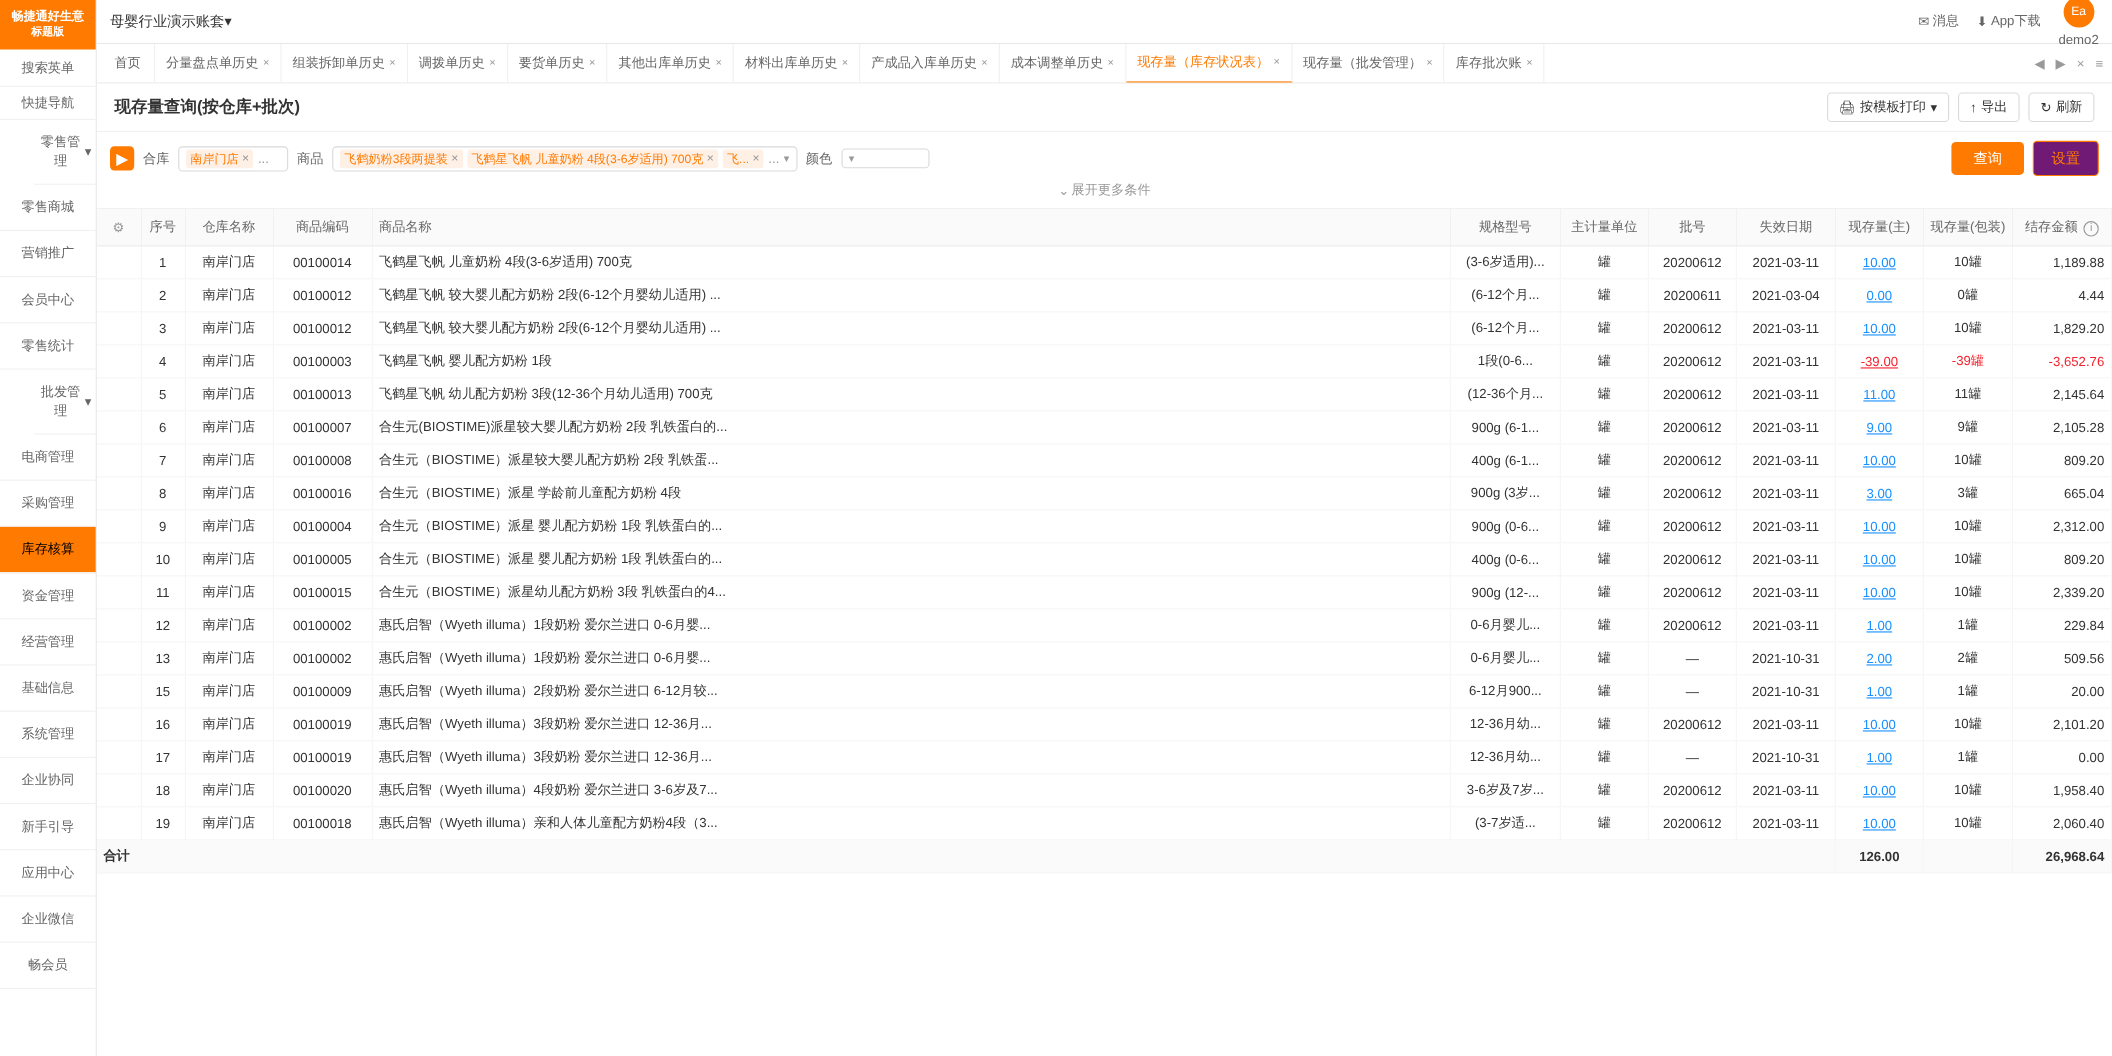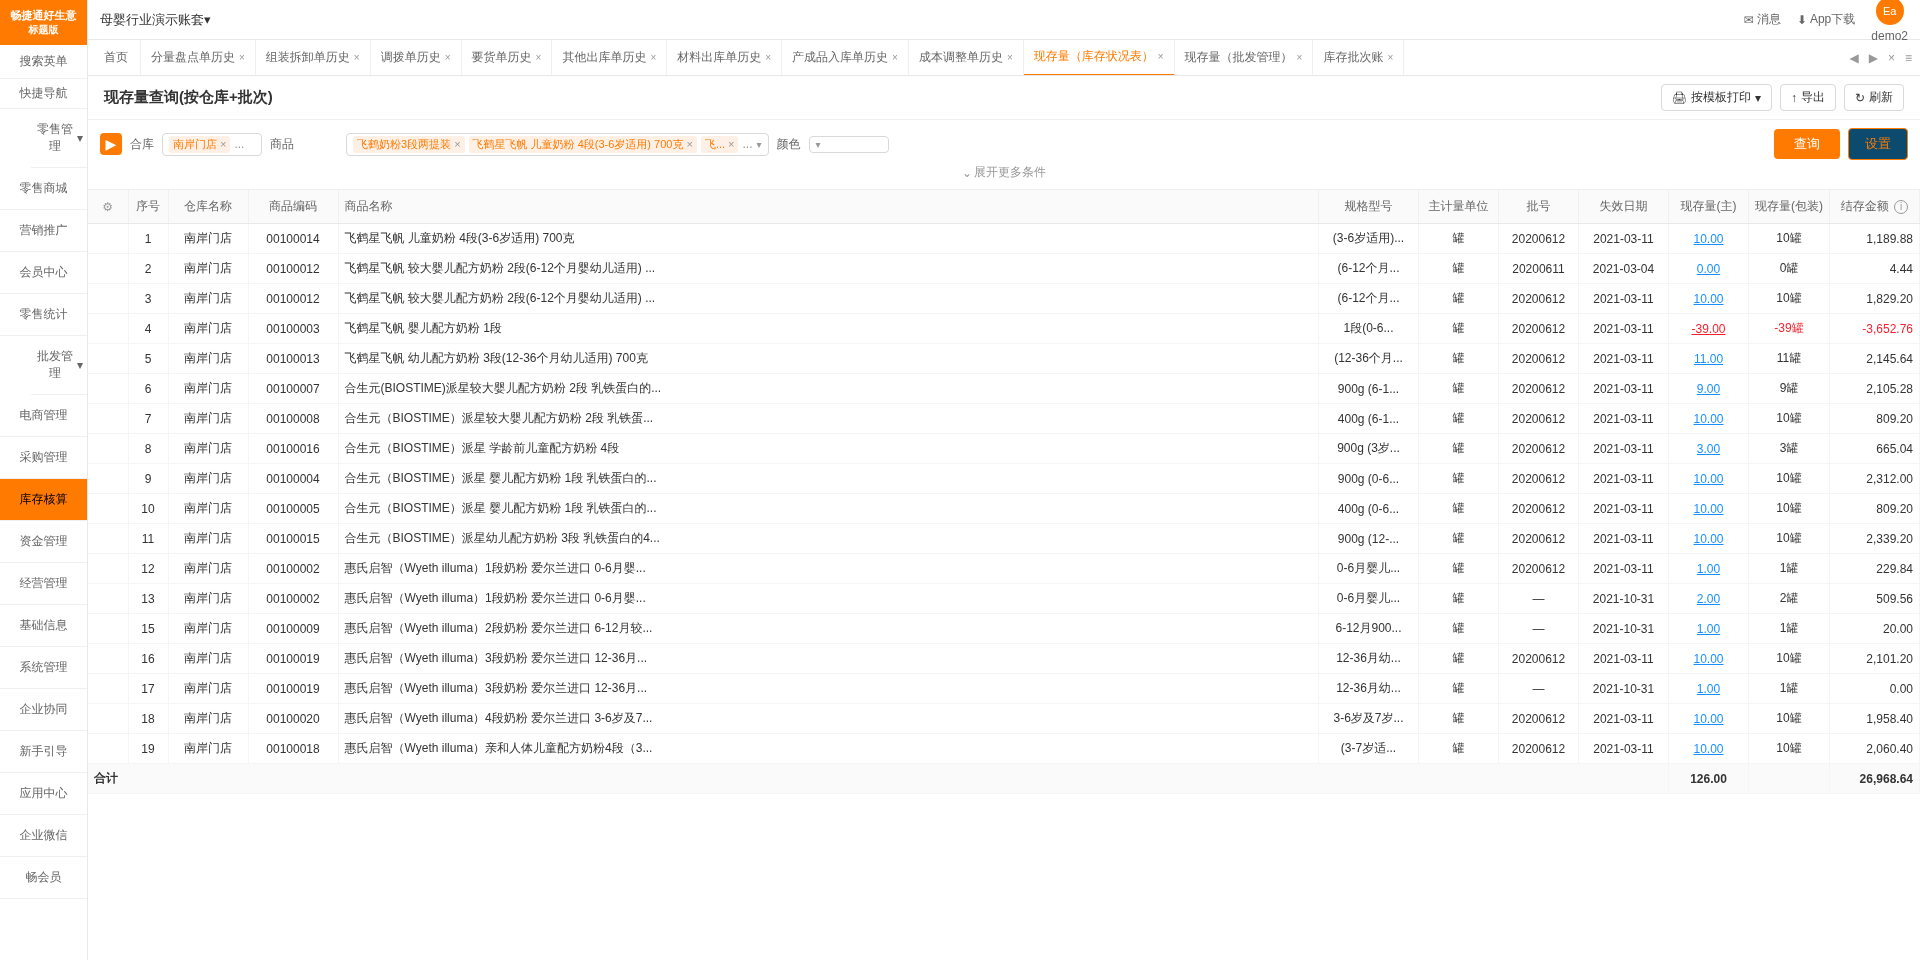--- a/index.html
+++ b/index.html
@@ -44,25 +44,25 @@
 
     
     .filter-area { background: #fff; padding: 8px 12px; border-bottom: 1px solid #f0f0f0; flex-shrink: 0; }
     .filter-row { display: flex; align-items: center; gap: 8px; flex-wrap: wrap; }
     .filter-toggle { background: #ff7a00; color: #fff; border: none; border-radius: 4px; width: 22px; height: 22px; cursor: pointer; display: flex; align-items: center; justify-content: center; font-size: 14px; flex-shrink: 0; }
     .filter-label { font-size: 12px; color: #666; white-space: nowrap; }
     .filter-tag-group { display: flex; align-items: center; gap: 4px; border: 1px solid #d9d9d9; border-radius: 4px; padding: 2px 6px; background: #fff; min-width: 100px; }
     .filter-tag { display: flex; align-items: center; gap: 3px; background: #fff0e6; color: #ff7a00; border-radius: 3px; padding: 1px 4px; font-size: 11px; }
     .filter-tag .remove { cursor: pointer; color: #999; }
     .filter-ellipsis { color: #999; cursor: pointer; }
-    .filter-product-group { display: flex; align-items: center; gap: 4px; border: 1px solid #d9d9d9; border-radius: 4px; padding: 2px 6px; background: #fff; min-width: 300px; flex-wrap: wrap; margin-left: 44px; }
+    .filter-product-group { display: flex; align-items: center; gap: 4px; border: 1px solid #d9d9d9; border-radius: 4px; padding: 2px 6px; background: #fff; min-width: 300px; flex-wrap: wrap; }
     .filter-color-group { display: flex; align-items: center; gap: 4px; border: 1px solid #d9d9d9; border-radius: 4px; padding: 2px 6px; background: #fff; min-width: 80px; }
     .filter-expand { display: flex; align-items: center; gap: 2px; color: #999; font-size: 12px; cursor: pointer; margin-top: 4px; justify-content: center; }
     .btn-query { background: #ff7a00; color: #fff; border: none; border-radius: 4px; padding: 6px 20px; cursor: pointer; font-size: 13px; margin-left: auto; }
-    .btn-settings { background: #0c4a6e; color: #ff7a00; border: 1px solid #ff7a00; border-radius: 4px; padding: 6px 16px; cursor: pointer; font-size: 13px; }
+    .btn-settings { background: #701a75; color: #ff7a00; border: 1px solid #ff7a00; border-radius: 4px; padding: 6px 16px; cursor: pointer; font-size: 13px; }
     .filter-arrow-down { color: #999; font-size: 10px; }
 
     
     .table-container { flex: 1; overflow: auto; background: #fff; margin: 0; }
     table { width: 100%; border-collapse: collapse; font-size: 12px; }
     thead tr { background: #fafafa; }
     thead th { padding: 8px 6px; text-align: center; border-bottom: 1px solid #e8e8e8; border-right: 1px solid #f0f0f0; color: #666; font-weight: normal; white-space: nowrap; position: sticky; top: 0; background: #fafafa; z-index: 1; }
     tbody tr { border-bottom: 1px solid #f5f5f5; }
     tbody td { padding: 6px 6px; text-align: center; border-right: 1px solid #f5f5f5; color: #333; white-space: nowrap; }
     tbody td.left { text-align: left; }

